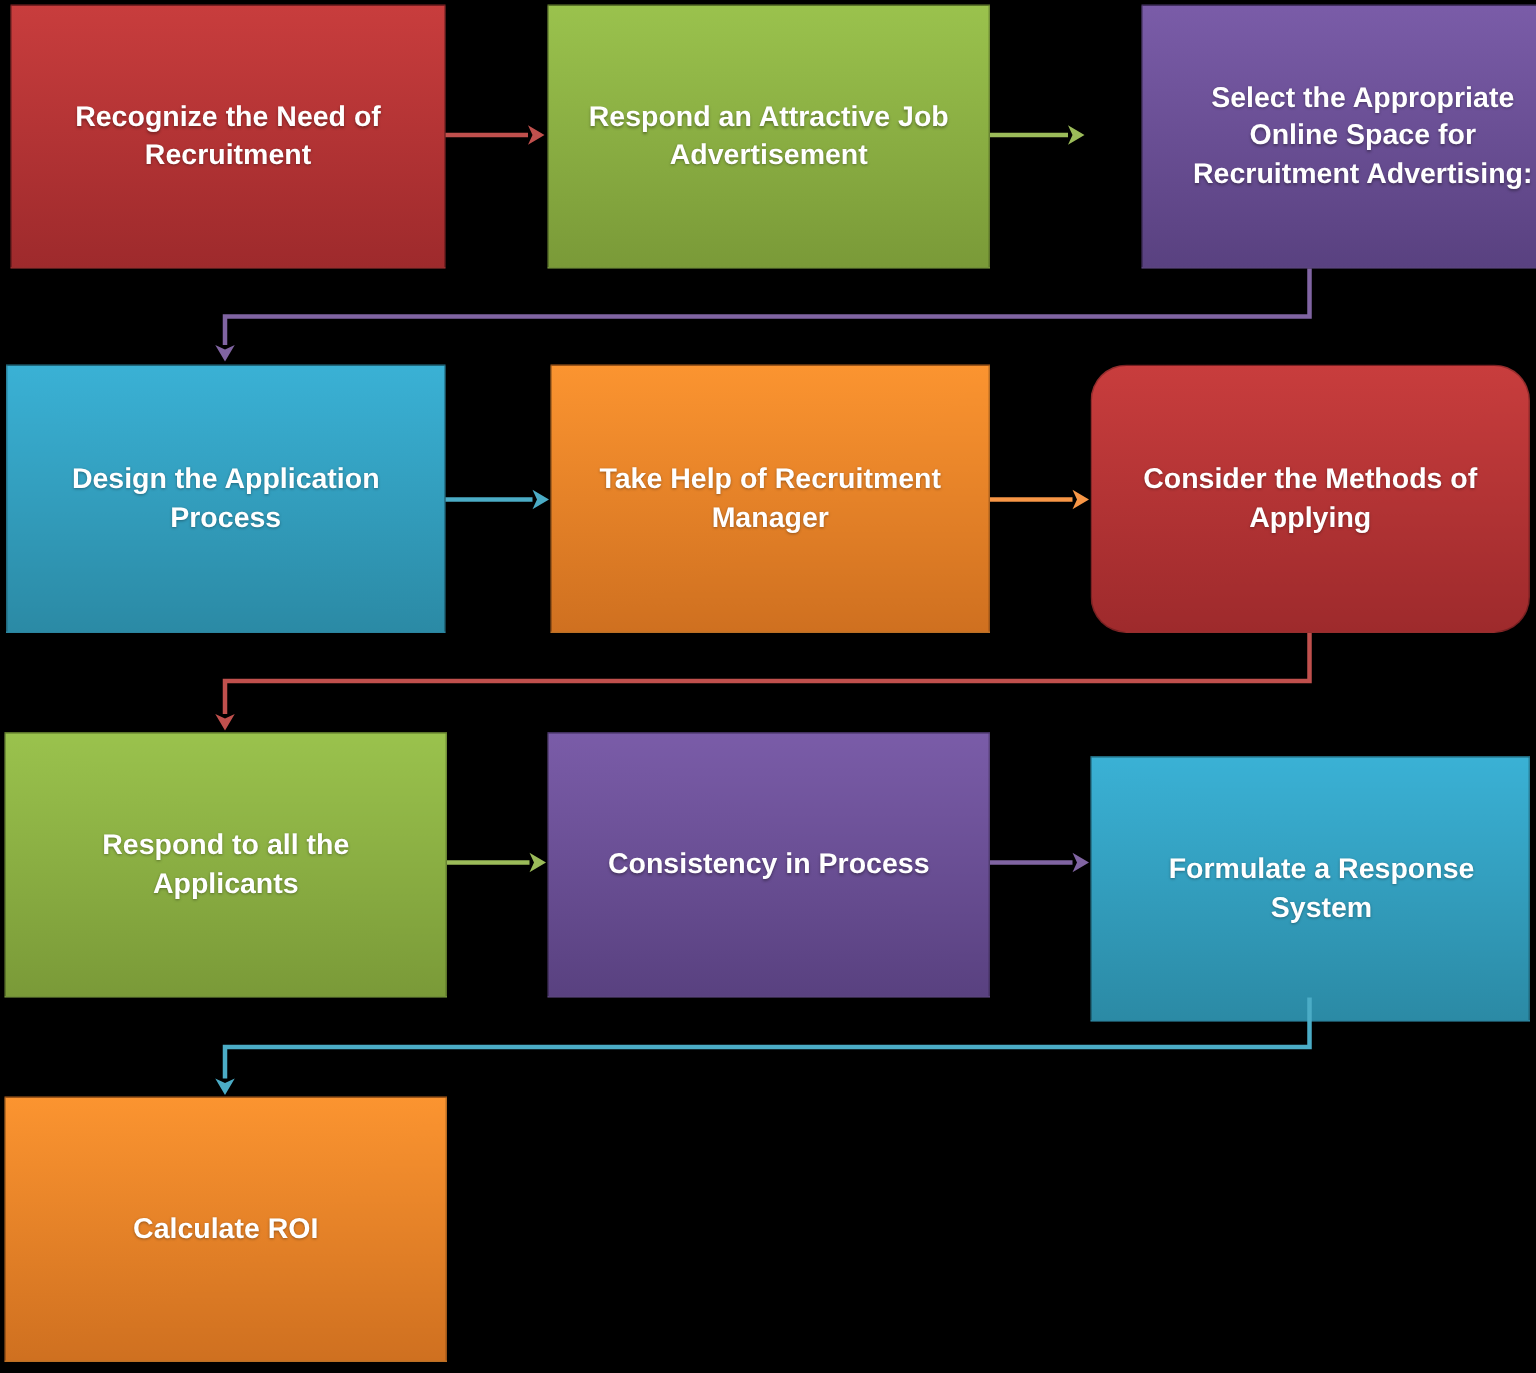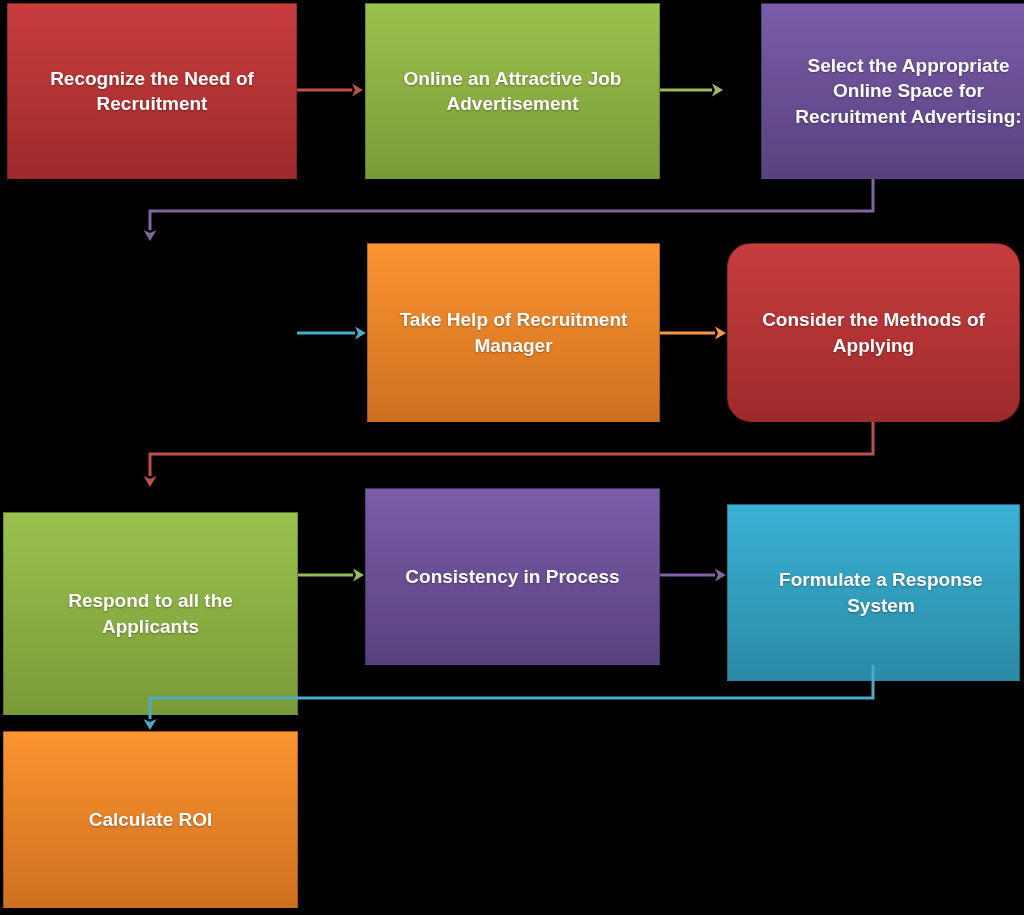--- a/index.html
+++ b/index.html
@@ -25,40 +25,43 @@
     text-shadow:0 1px 2px rgba(0,0,0,0.35);
     box-shadow:2px 3px 5px rgba(0,0,0,0.6);
   }
   
   #node-0{left:7px;  top:3px;   width:290px;height:176px;}
   #node-1{left:365px;top:3px;   width:295px;height:176px;}
   #node-2{left:725px;top:3px;   width:295px;height:176px;}
   #node-3{left:4px;  top:243px; width:293px;height:179px;}
   #node-4{left:367px;top:243px; width:293px;height:179px;align-items:center;}
   #node-5{left:727px;top:243px; width:293px;height:179px;}
-  #node-6{left:3px;  top:512px; width:295px;height:203px;}
+  #node-6{left:3px;  top:488px; width:295px;height:177px;}
   #node-7{left:365px;top:488px; width:295px;height:177px;}
   #node-8{left:727px;top:504px; width:293px;height:177px;padding-left:37px;}
   #node-9{left:3px;  top:731px; width:295px;height:177px;}
   svg.connector-layer{position:absolute;inset:0;pointer-events:none;}
   svg.connector-layer path{fill:none;stroke-width:3px;}
 </style>
 </head>
 <body>
 
 <div class="canvas">
 
   <div class="node" id="node-0" style="background: linear-gradient(rgb(200, 61, 61) 0%, rgb(158, 42, 44) 100%);">
       <span>Recognize the Need of Recruitment</span>
     </div>
   <div class="node" id="node-1" style="background: linear-gradient(rgb(154, 194, 77) 0%, rgb(122, 154, 56) 100%);">
-      <span>Online an Attractive Job Advertisement</span>
+      <span>Respond an Attractive Job Advertisement</span>
     </div>
   <div class="node" id="node-2" style="background: linear-gradient(rgb(122, 92, 168) 0%, rgb(89, 65, 128) 100%); margin-left: 36px;">
       <span>Select the Appropriate Online Space for Recruitment Advertising:</span>
+    </div>
+  <div class="node" id="node-3" style="background: linear-gradient(rgb(58, 177, 213) 0%, rgb(43, 138, 165) 100%);">
+      <span>Design the Application Process</span>
     </div>
   <div class="node" id="node-4" style="background: linear-gradient(rgb(251, 148, 48) 0%, rgb(207, 112, 32) 100%);">
       <span>Take Help of Recruitment Manager</span>
     </div>
   <div class="node" id="node-5" style="background: linear-gradient(rgb(200, 61, 61) 0%, rgb(158, 42, 44) 100%); border-radius: 24px;">
       <span>Consider the Methods of Applying</span>
     </div>
   <div class="node" id="node-6" style="background: linear-gradient(rgb(154, 194, 77) 0%, rgb(122, 154, 56) 100%);">
       <span>Respond to all the Applicants</span>
     </div>

